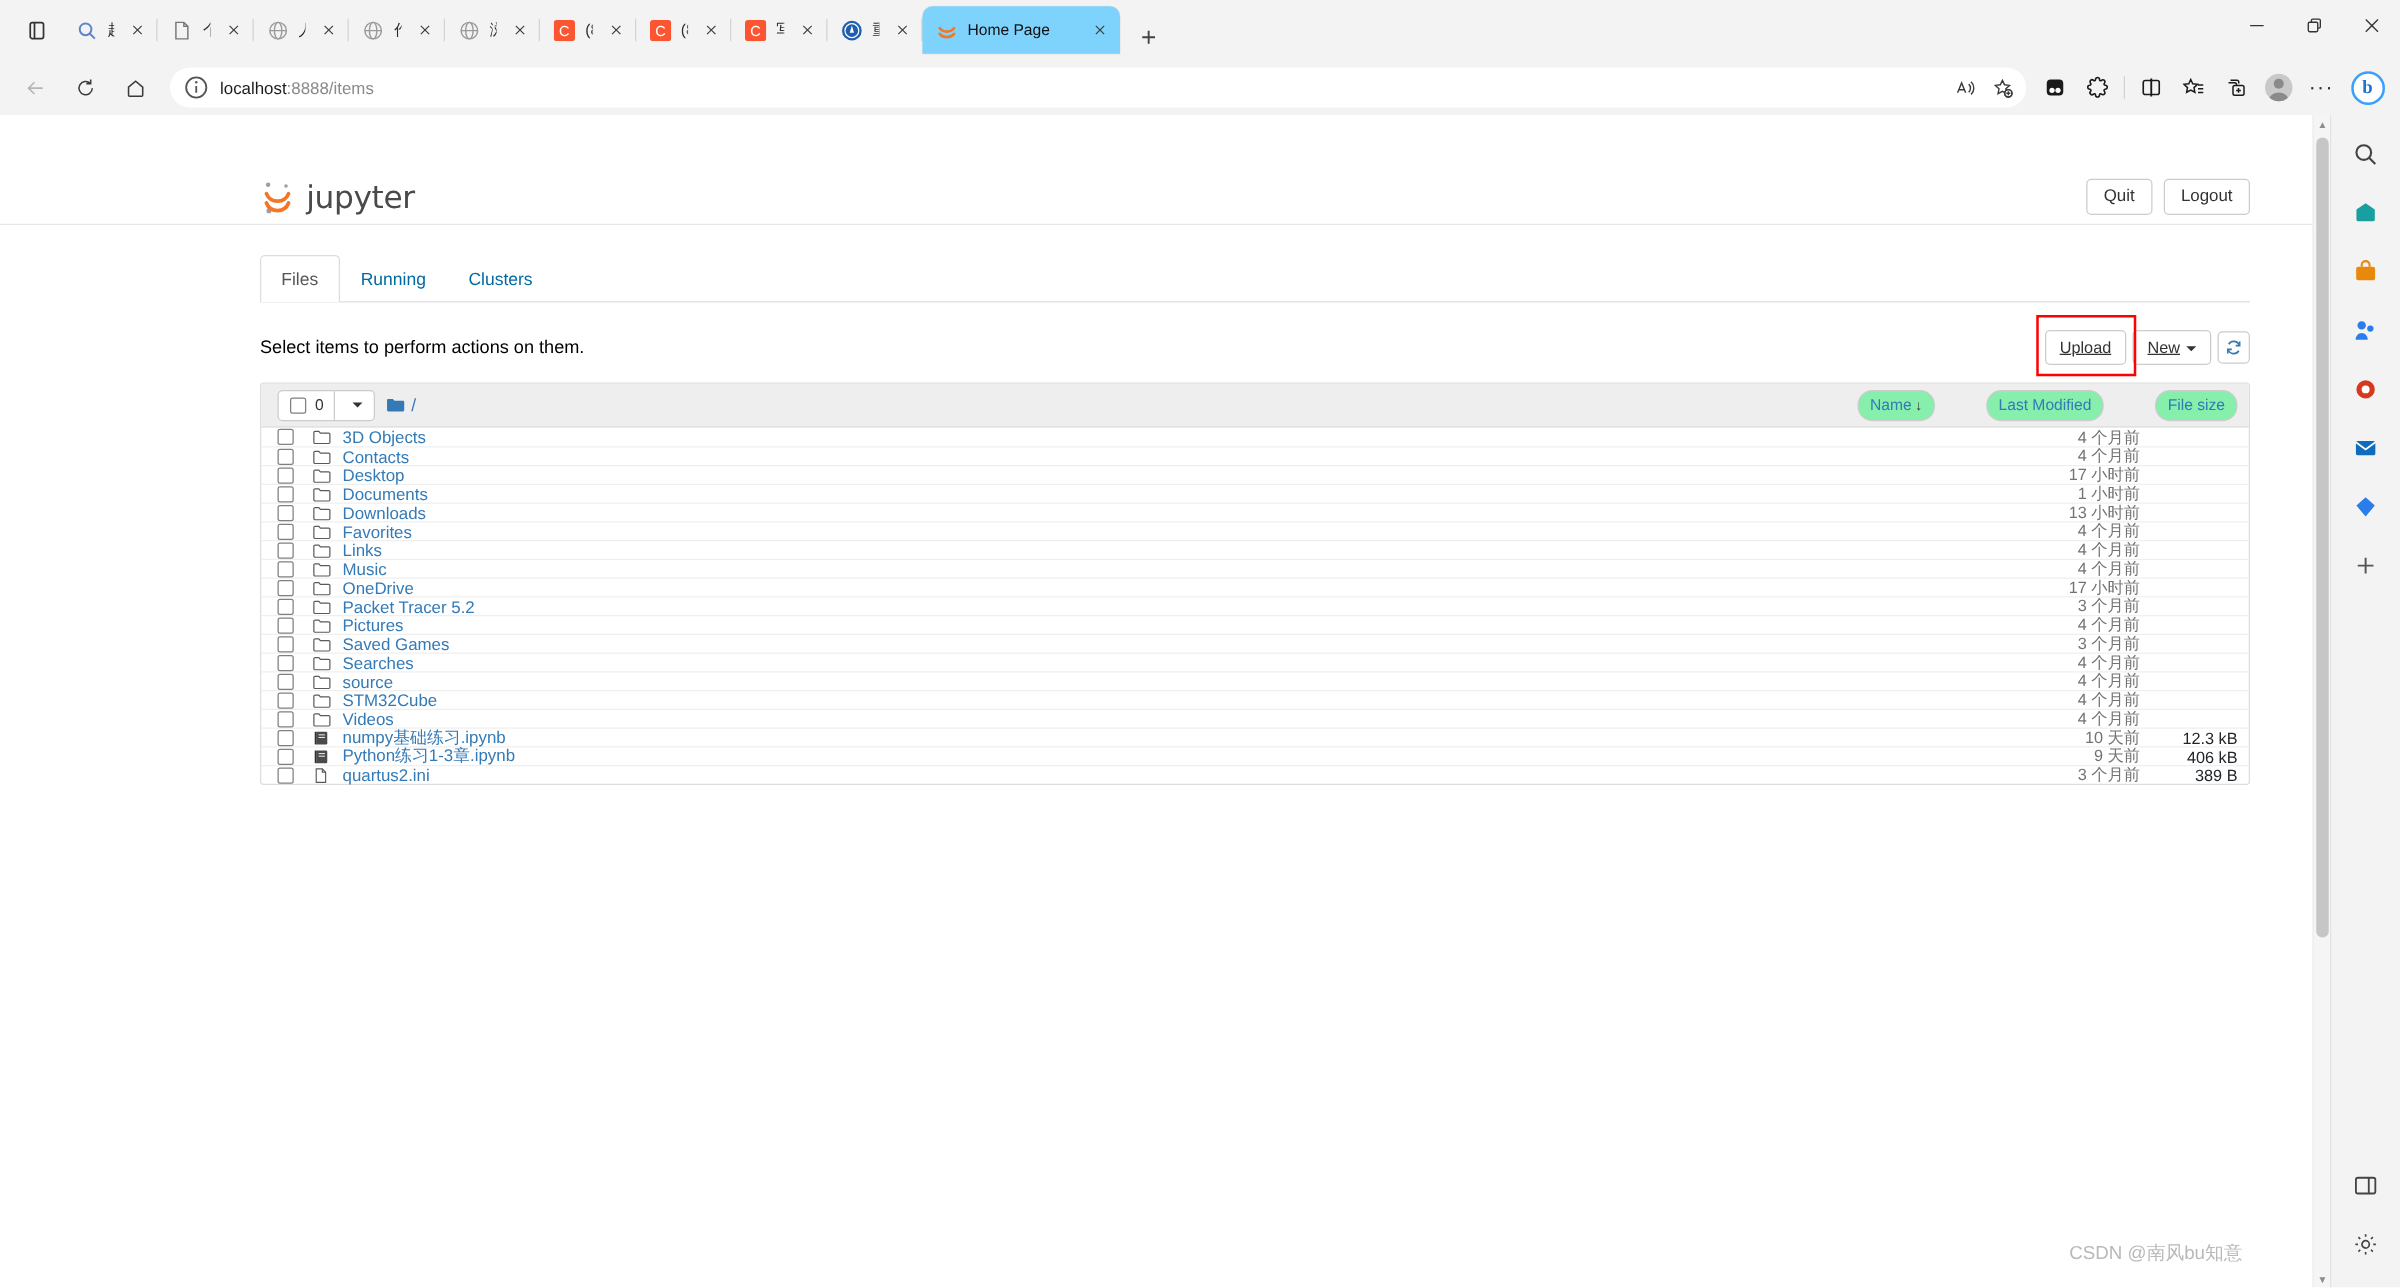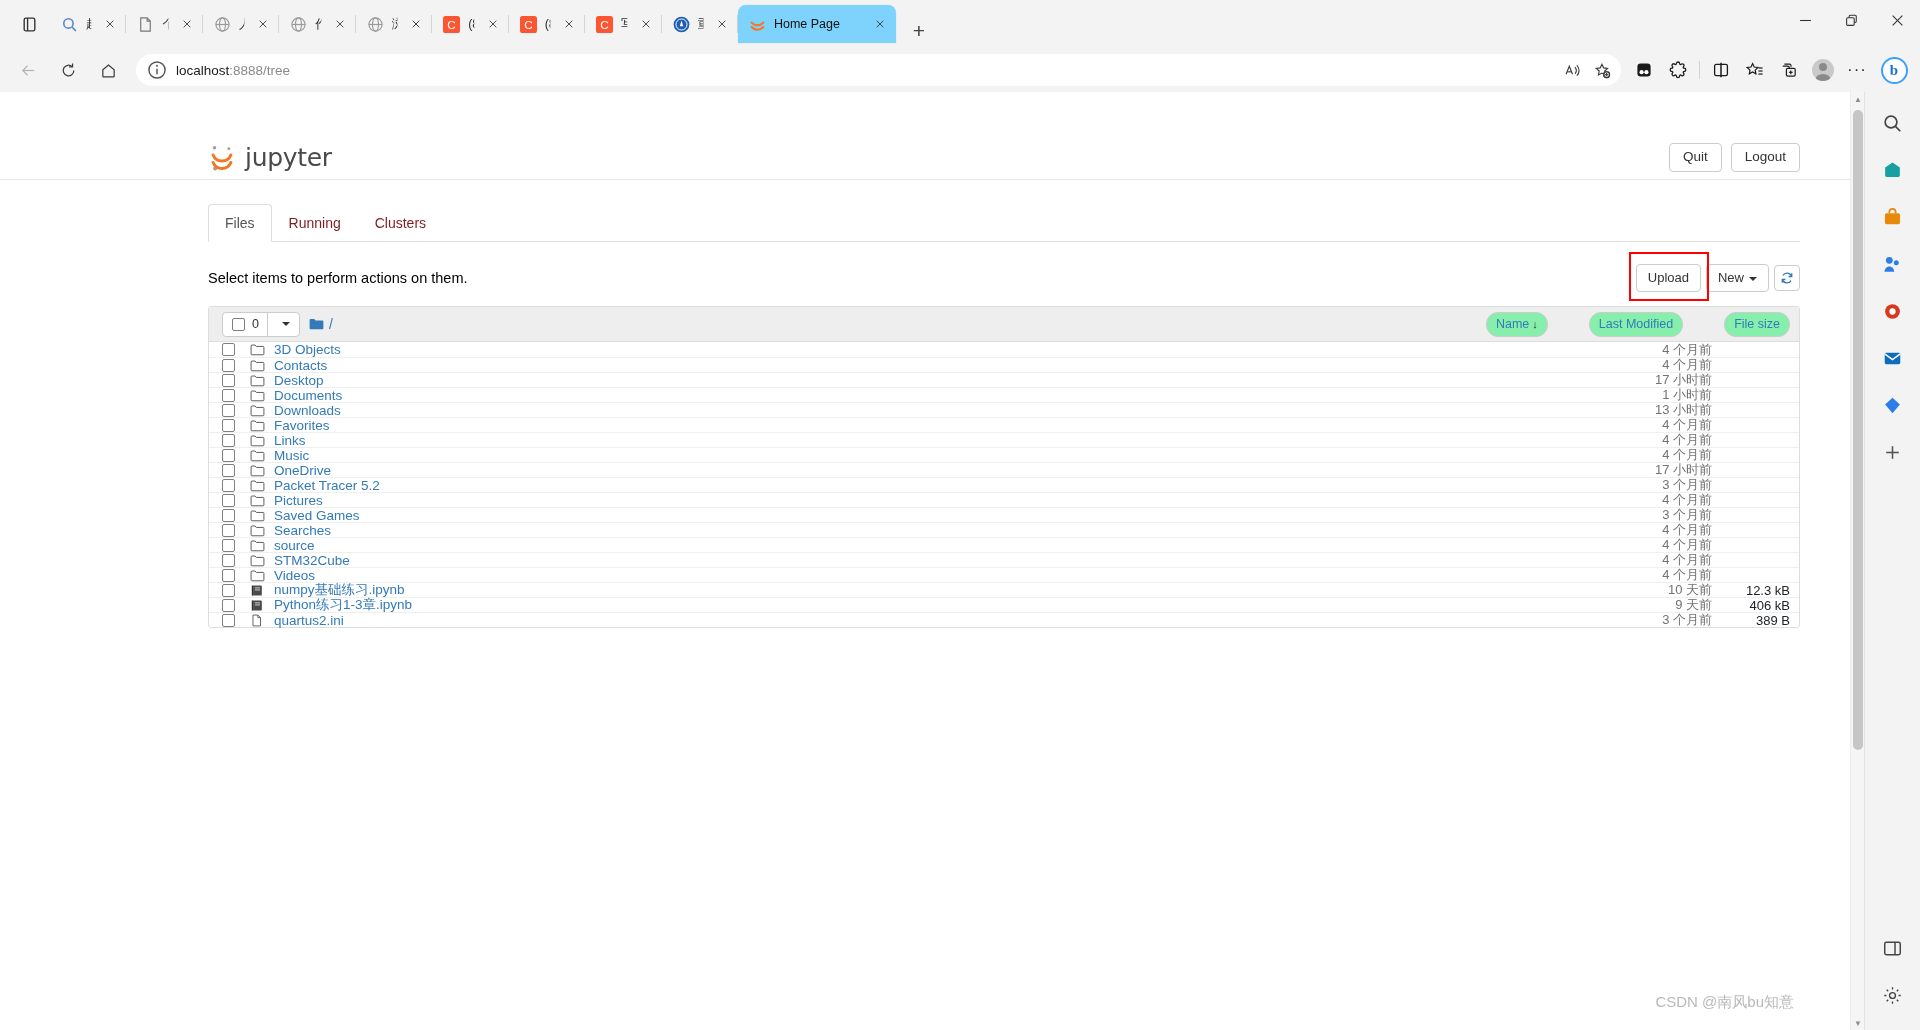--- a/index.html
+++ b/index.html
@@ -219,21 +219,21 @@
 
   
   .jp-tabs {
     display: flex;
     border-bottom: 1px solid #dddddd;
     margin-top: 24px;
     padding-left: 0px;
   }
   .jp-tab {
     font-size: 14px;
-    color: #7f1d1d;
+    color: #0369a1;
     padding: 9px 16px;
     margin-bottom: -1px;
     border: 1px solid transparent;
     border-radius: 4px 4px 0 0;
     cursor: pointer;
     line-height: 1.3;
   }
   .jp-tab.active {
     color: #555555;
     background: #ffffff;
@@ -257,20 +257,21 @@
   .btn-sm {
     border: 1px solid #cccccc;
     background: #ffffff;
     color: #333333;
     font-size: 13px;
     padding: 5px 11px;
     line-height: 1.2;
     border-radius: 4px;
     cursor: pointer;
     font-family: "Liberation Sans", sans-serif;
+    text-decoration: underline;
   }
   .btn-group { display: flex; margin-right: 5px; }
   .caret {
     display: inline-block; width: 0; height: 0;
     margin-left: 5px; vertical-align: middle;
     border-left: 4px solid transparent;
     border-right: 4px solid transparent;
     border-top: 4px solid #333;
   }
   .refresh-btn {
@@ -614,21 +615,21 @@
 
     <div class="omnibox">
       <div class="omni-info">
         <svg viewBox="0 0 18 18" fill="none" stroke="currentColor" stroke-width="1.2">
           <circle cx="9" cy="9" r="6.6"></circle>
             <line x1="9" y1="8" x2="9" y2="12.4"></line>
             <circle cx="9" cy="5.6" r="0.8" fill="currentColor" stroke="none"></circle>
         </svg>
       </div>
       <div class="omni-url">
-        <b>localhost</b><span>:8888/tree</span>
+        <b>localhost</b><span>:8888/items</span>
       </div>
       <div class="omni-actions">
         <div class="omni-act">
           <svg viewBox="0 0 18 18" fill="none" stroke="currentColor" stroke-width="1.2">
             <path d="M2.2 13 5.6 4.6 9 13"></path>
               <line x1="3.4" y1="10.4" x2="7.8" y2="10.4"></line>
             <path d="M11.6 5.6a4.6 4.6 0 0 1 0 6.8M13.6 3.6a7.4 7.4 0 0 1 0 10.8"></path>
           </svg>
         </div>
         <div class="omni-act">

